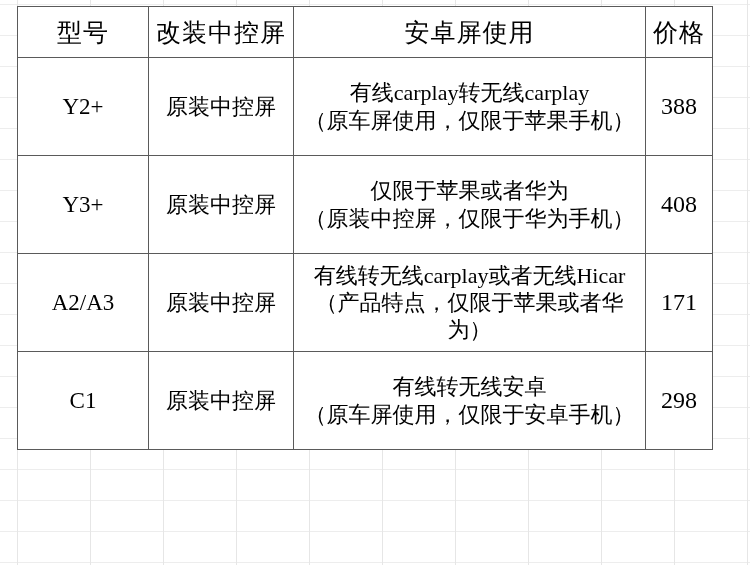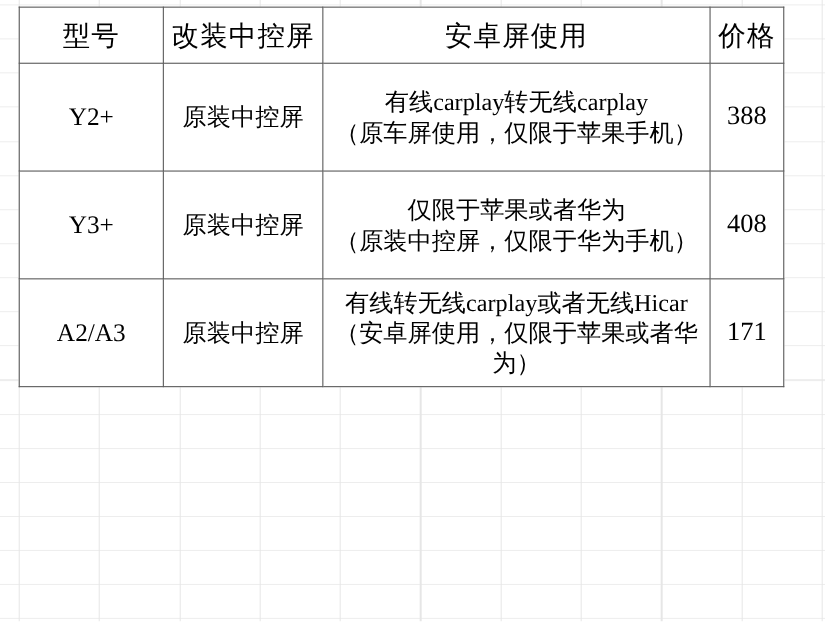--- a/index.html
+++ b/index.html
@@ -128,20 +128,29 @@
           <span class="feat-line">（原装中控屏，仅限于华为手机）</span>
         </td>
         <td class="col-price">408</td>
       </tr>
 
       <tr class="data-row">
         <td class="col-model">A2/A3</td>
         <td class="col-screen">原装中控屏</td>
         <td class="col-feature">
           <span class="feat-line">有线转无线carplay或者无线Hicar</span>
-          <span class="feat-line">（安卓屏使用，仅限于苹果或者华为）</span>
+          <span class="feat-line">（产品特点，仅限于苹果或者华为）</span>
         </td>
         <td class="col-price">171</td>
       </tr>
 
+      <tr class="data-row">
+        <td class="col-model">C1</td>
+        <td class="col-screen">原装中控屏</td>
+        <td class="col-feature">
+          <span class="feat-line">有线转无线安卓</span>
+          <span class="feat-line">（原车屏使用，仅限于安卓手机）</span>
+        </td>
+        <td class="col-price">298</td>
+      </tr>
     </tbody>
   </table>
 </div>
 
 </body></html>

